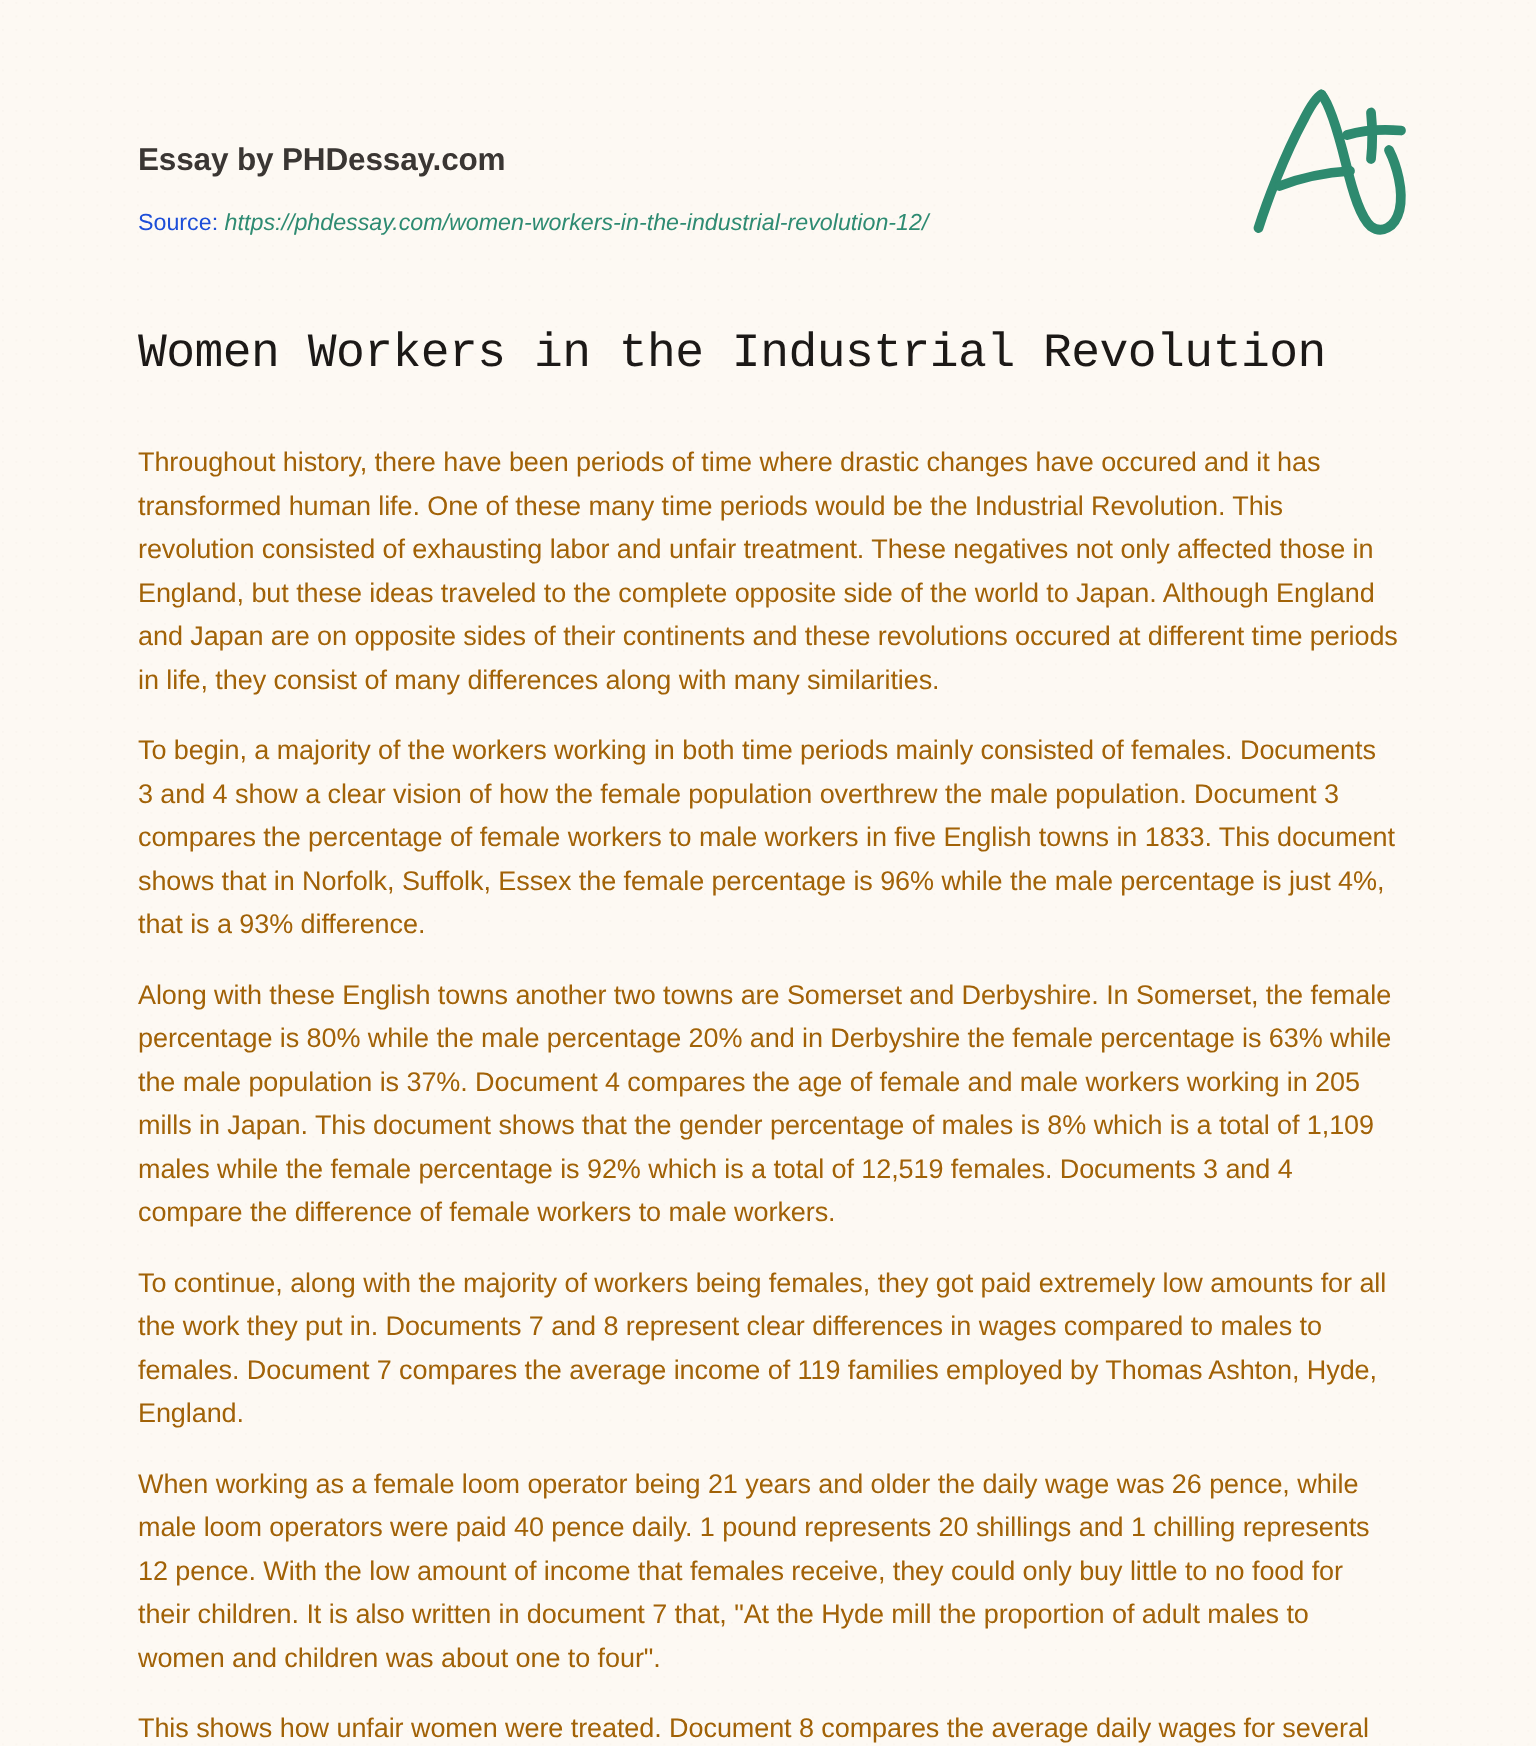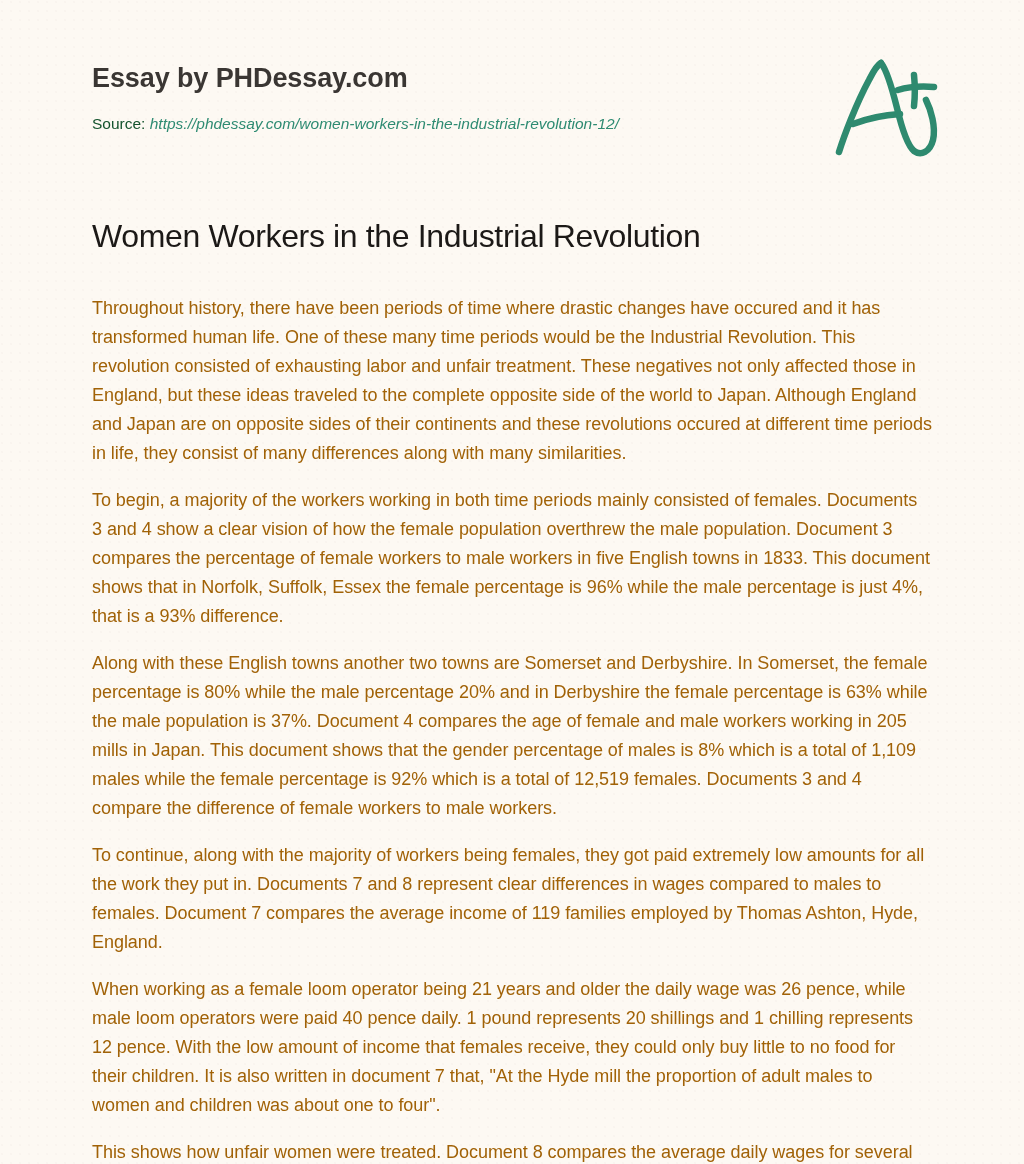--- a/index.html
+++ b/index.html
@@ -38,36 +38,37 @@
   }
 
   
   .site-header {
     position: relative;
     padding: 62px 92px 0 92px;
     min-height: 178px;
   }
 
   .brand-line {
-    font-size: 27px;
+    font-size: 21px;
     font-weight: bold;
     color: #3a3633;
     letter-spacing: -0.1px;
     line-height: 1.2;
+    margin-top: 32px;
   }
 
   .source-line {
     margin-top: 20px;
     font-size: 15.5px;
     line-height: 1.3;
     white-space: nowrap;
   }
 
   .source-label {
-    color: #14532d;
+    color: #1d4ed8;
   }
 
   .source-url {
     color: #2e8b72;
     text-decoration: none;
     font-style: italic;
   }
 
   
   .logo {
@@ -81,20 +82,21 @@
 
   
   .doc-title {
     margin: 38px 0 0 0;
     padding: 0 92px;
     font-size: 32px;
     font-weight: normal;
     color: #1c1917;
     letter-spacing: -0.35px;
     line-height: 1.25;
+    font-family: Liberation Mono, monospace;
   }
 
   
   .doc-body {
     padding: 0 92px;
     margin-top: 38px;
   }
 
   .doc-body p {
     margin: 0 0 18px 0;

